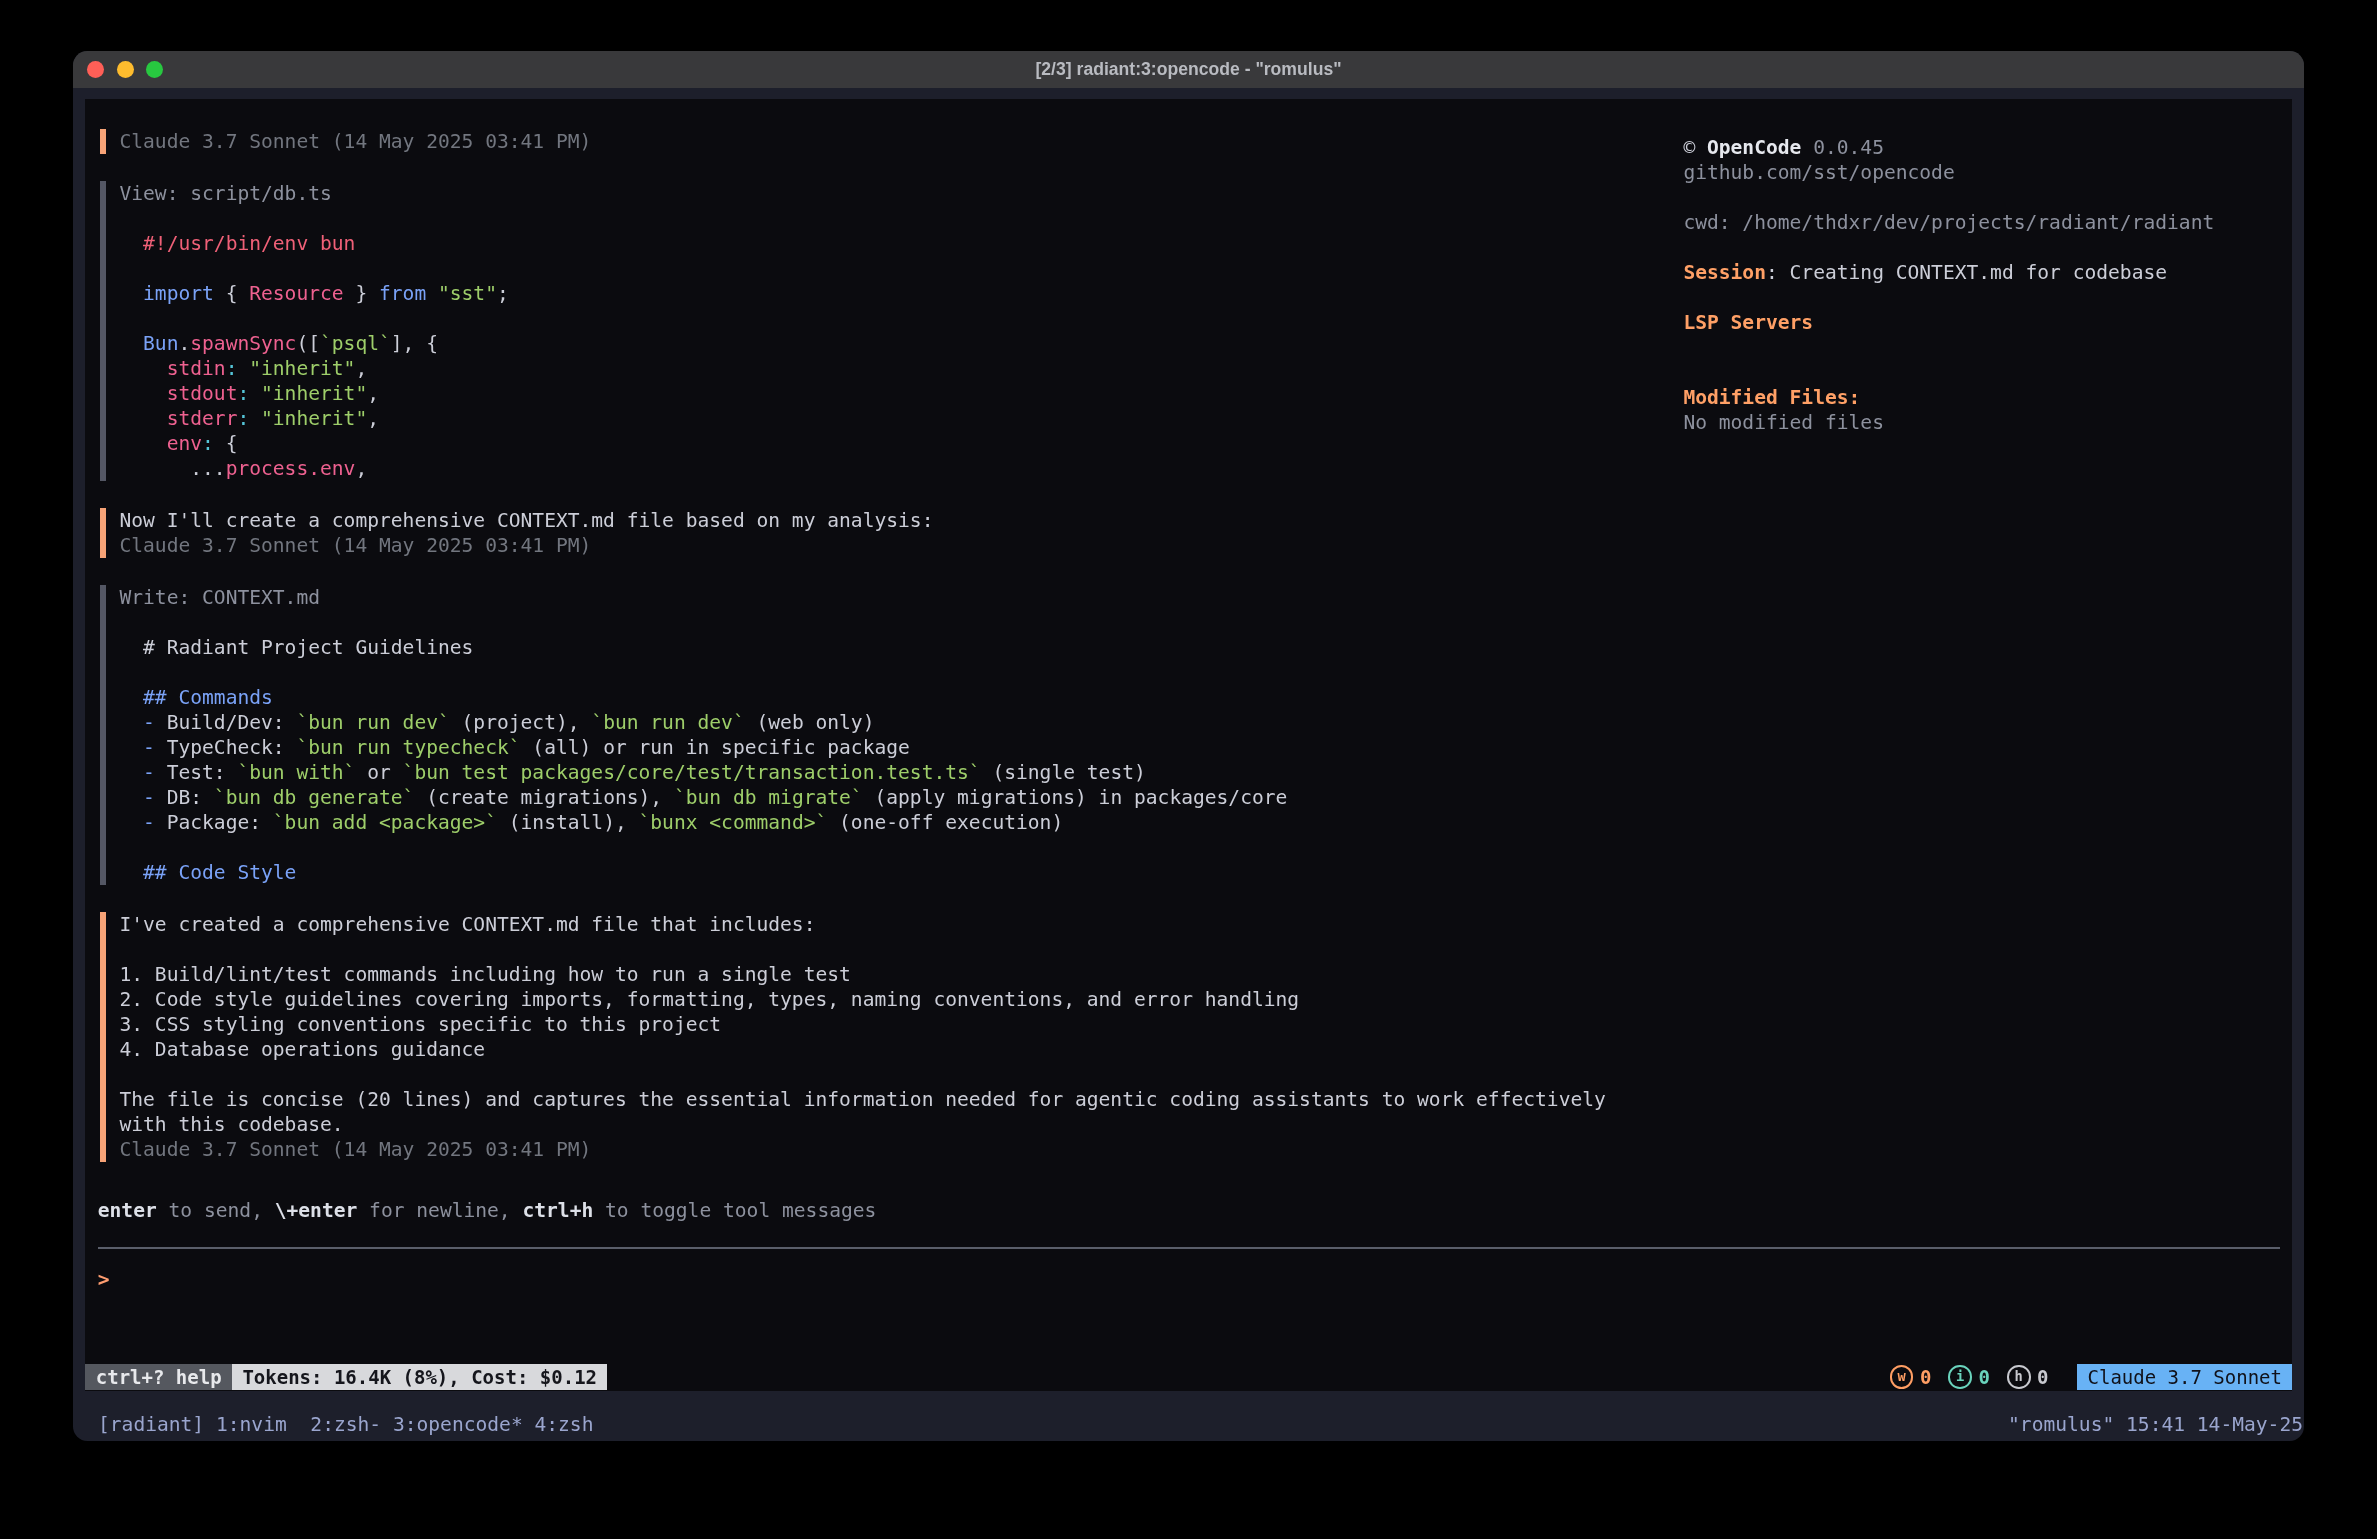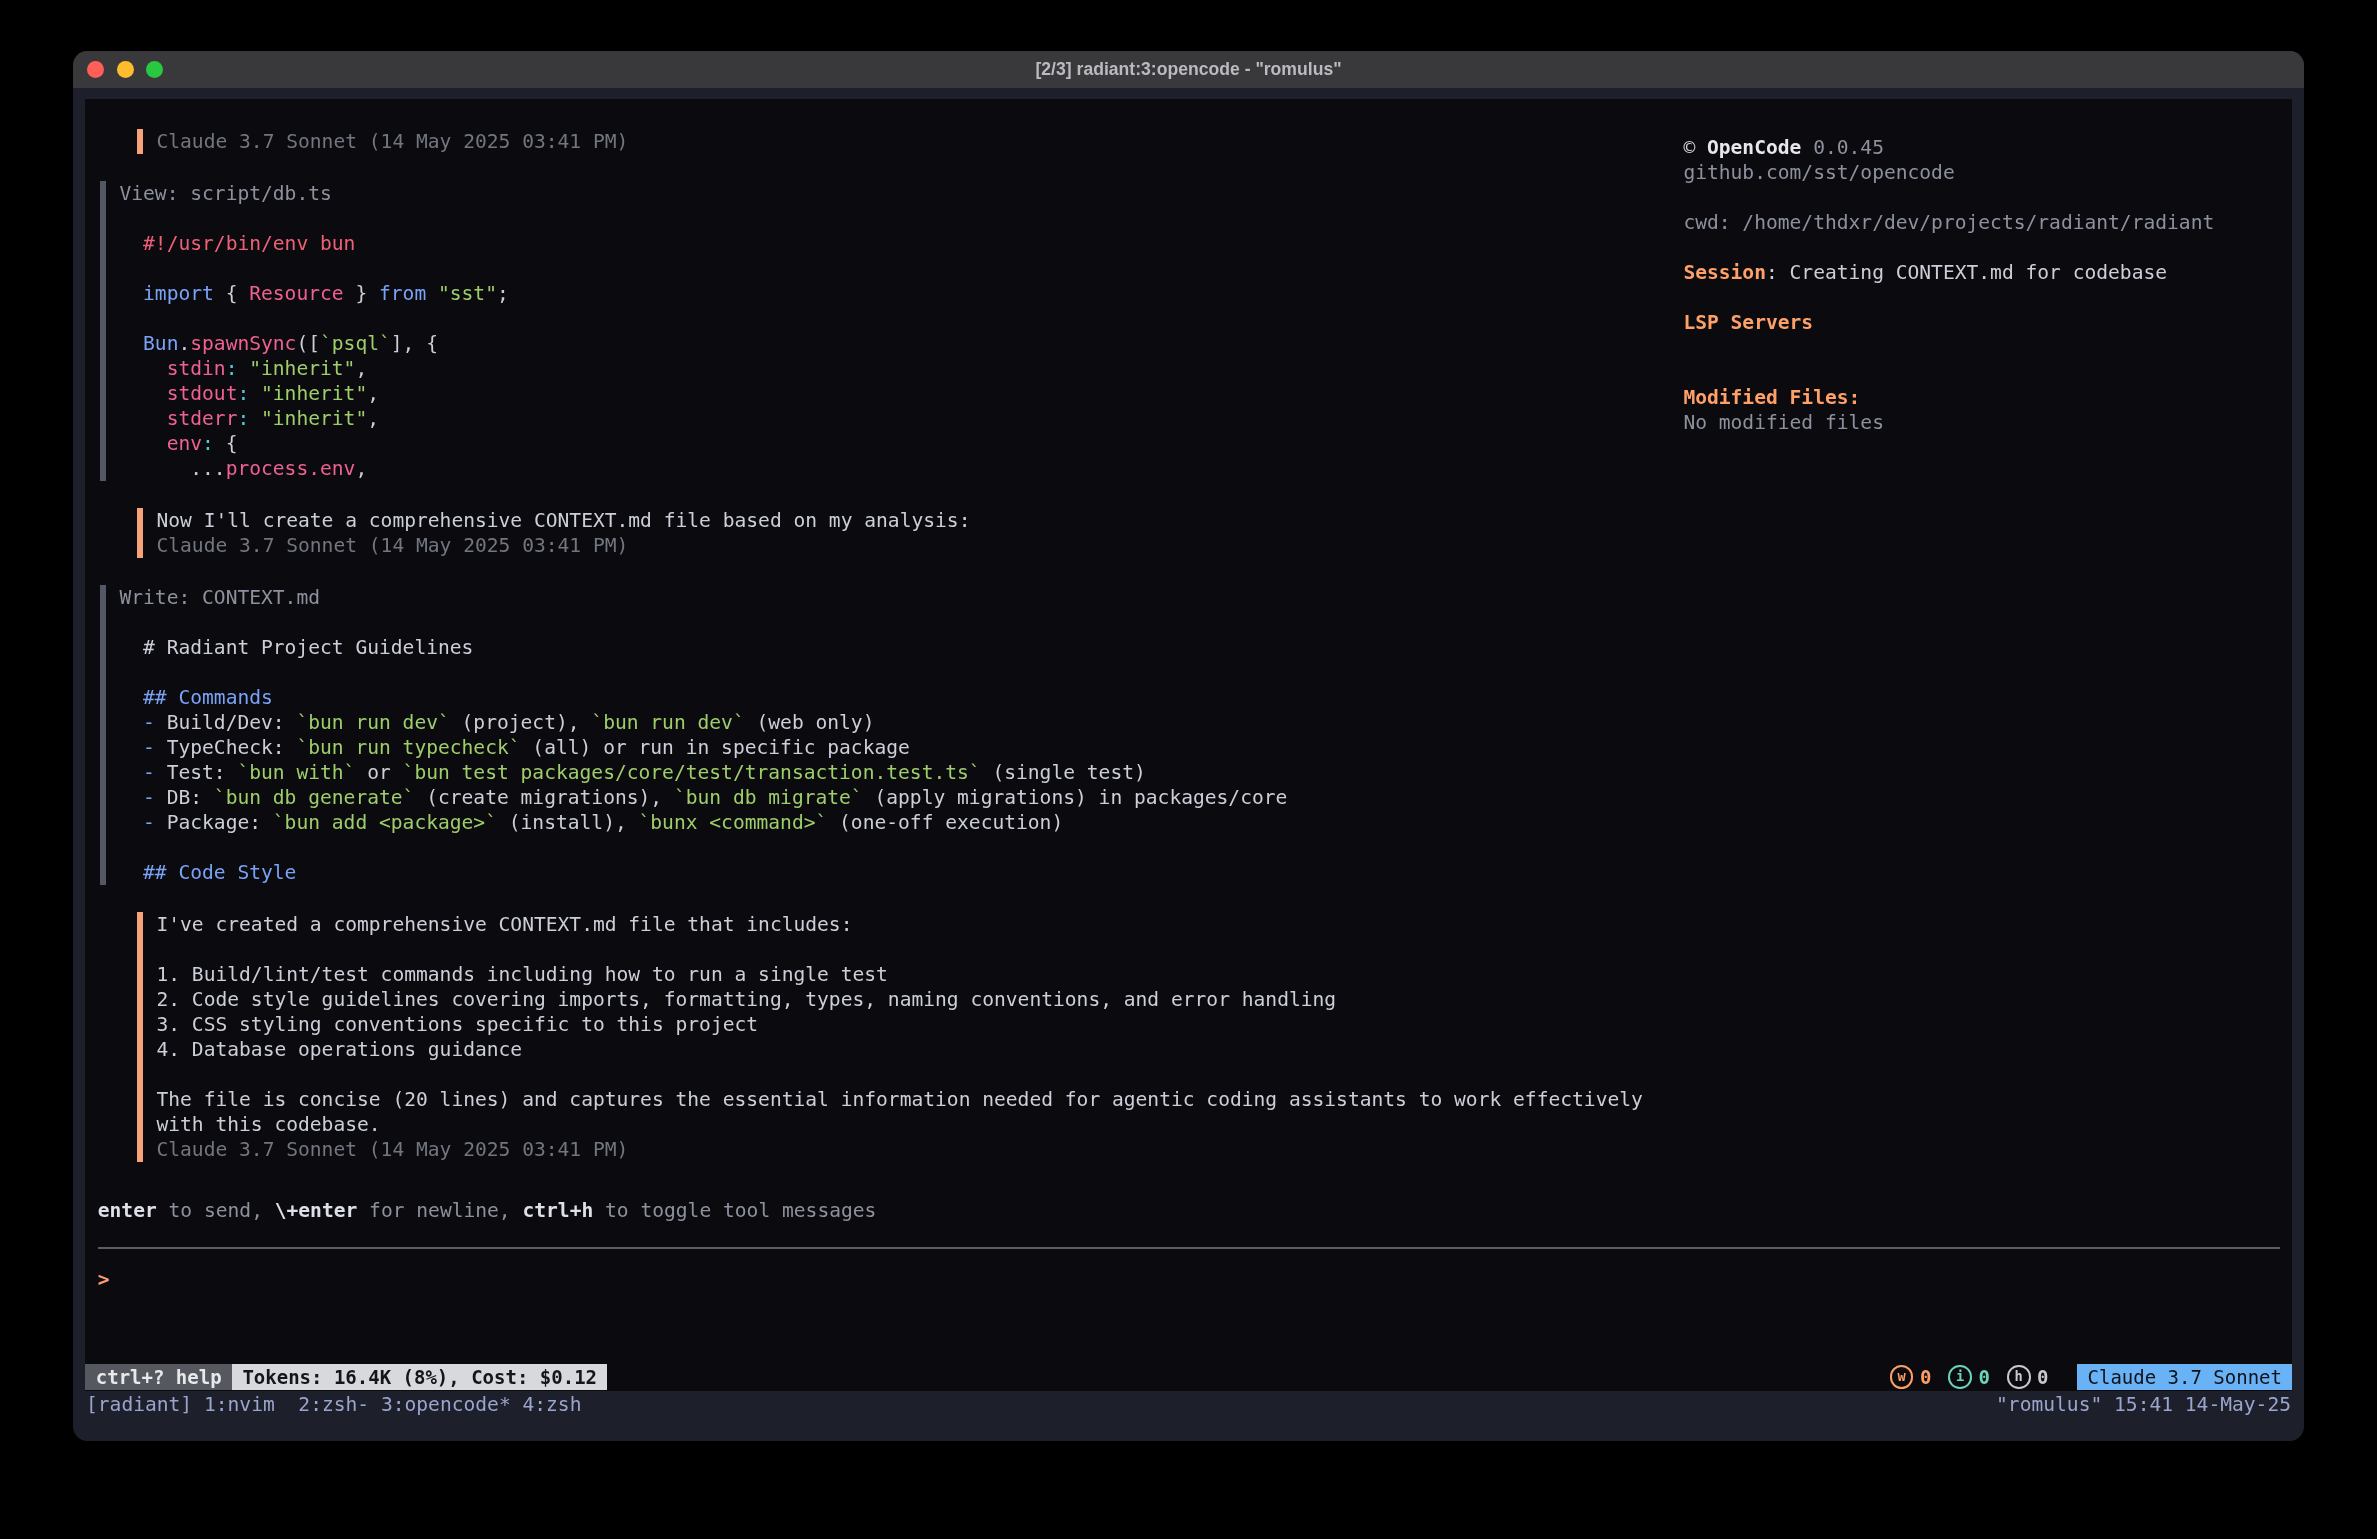--- a/index.html
+++ b/index.html
@@ -22,21 +22,21 @@
 
   
   .c-w{color:#ccced8;} .c-bw{color:#dde0e8;font-weight:700;}
   .c-d{color:#8d919e;} .c-d2{color:#72767f;}
   .c-b{color:#7aa2f7;} .c-p{color:#ee6190;} .c-r{color:#ef6077;}
   .c-g{color:#9ece6a;} .c-c{color:#55c6d8;}
   .c-ob{color:#ffa066;font-weight:700;} .c-wb{color:#e6e8ee;font-weight:700;}
 
   .main{position:absolute;left:14.4px;top:30px;}
   .block{border-left:6.5px solid #545764;padding-left:13.7px;margin-bottom:27px;}
-  .block.orange{border-left-color:#f7a377;margin-left:37px;}
+  .block.orange{border-left-color:#f7a377;}
   .block.gray{border-left-color:#545764;}
 
   .sidebar{position:absolute;left:1598px;top:36px;width:600px;}
 
   .bottomgroup{position:absolute;left:12.4px;right:12.4px;top:1099px;}
   .divider{height:2px;background:#5a5e6a;margin-top:23.5px;}
   .promptline{margin-top:18px;font-size:19.6px;line-height:25px;}
   .prompt-symbol{color:#ff9d70;font-weight:700;}
 
   .statusrow{position:absolute;left:0;right:0;bottom:1.3px;height:26px;
@@ -45,23 +45,23 @@
   .badge.keyhint{background:#55585f;color:#e8e9ec;}
   .badge.tokens{background:#d8d9dc;color:#15161c;}
   .status-right{margin-left:auto;display:flex;align-items:center;gap:17px;}
   .diag{display:flex;align-items:center;gap:6.5px;font-weight:700;font-size:19px;}
   .circ{width:19.6px;height:19.6px;border:2px solid currentColor;border-radius:50%;
         display:inline-flex;align-items:center;justify-content:center;
         font-size:13.7px;font-weight:700;line-height:1;}
   .diag.orange{color:#ff9e64;} .diag.teal{color:#6ad4bd;} .diag.white{color:#c8c9cf;}
   .badge.model{background:#68b2f5;color:#101119;font-weight:400;margin-left:11.7px;}
 
-  .tmuxbar{position:absolute;left:0;bottom:0;width:100%;height:50px;
+  .tmuxbar{position:absolute;left:12px;bottom:0;width:100%;height:50px;
            display:flex;align-items:flex-start;justify-content:space-between;
-           padding:1px 13px 0 13px;box-sizing:border-box;
+           padding:21px 13px 0 13px;box-sizing:border-box;
            color:#9aa5ce;font-size:19.6px;line-height:25px;white-space:pre;}
 </style>
 </head>
 <body>
 
 <div class="window">
 
   <div class="titlebar">
     <div class="traffic">
       <div class="dot red"></div>

